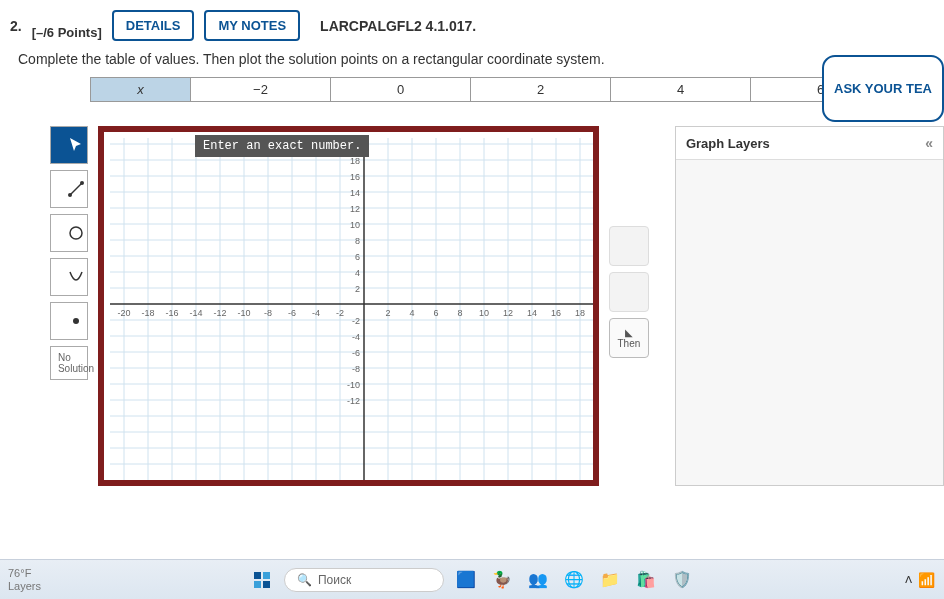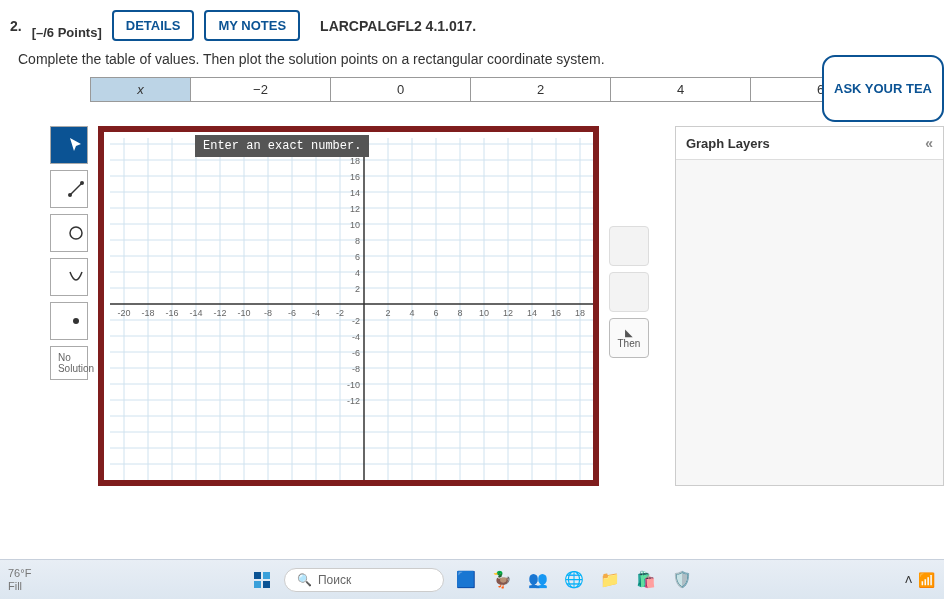--- a/index.html
+++ b/index.html
@@ -398,21 +398,21 @@
         <span class="chevrons">«</span>
       </div>
     </div>
 
   </div>
 </div>
 
 <div class="taskbar">
   <div class="weather">
     <div>76°F</div>
-    <div>Fill</div>
+    <div>Layers</div>
   </div>
   <div class="spacer"></div>
   <div class="center">
     <div class="tb-icon">
       <svg width="18" height="18" viewBox="0 0 18 18">
         <rect x="1" y="1" width="7" height="7" fill="#0b5394"></rect>
           <rect x="10" y="1" width="7" height="7" fill="#3aa0da"></rect>
           <rect x="1" y="10" width="7" height="7" fill="#3aa0da"></rect>
           <rect x="10" y="10" width="7" height="7" fill="#0b5394"></rect>
       </svg>

